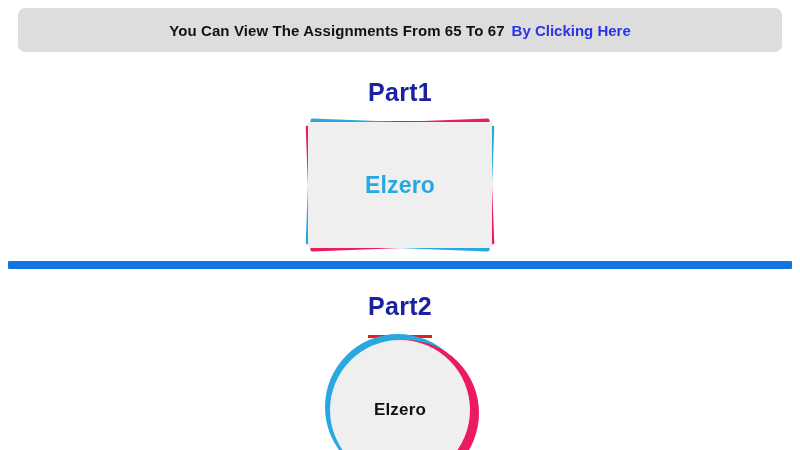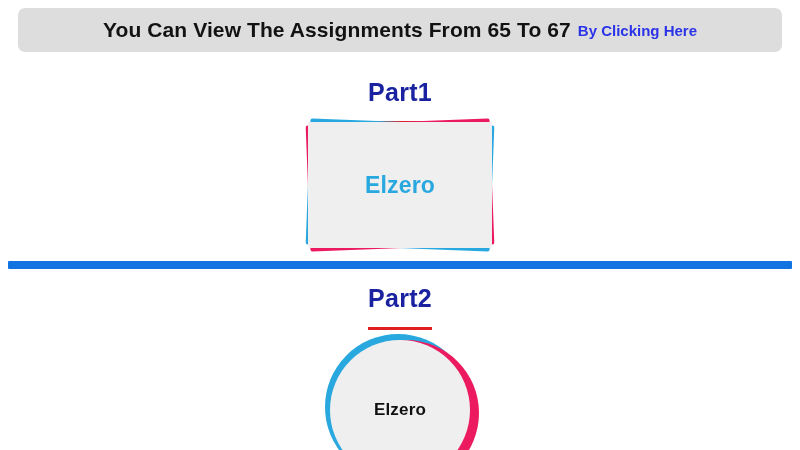--- a/index.html
+++ b/index.html
@@ -26,21 +26,21 @@
     top: 8px;
     width: 764px;
     height: 44px;
     background: #dddddd;
     border-radius: 7px;
     display: flex;
     align-items: center;
     justify-content: center;
   }
   .notice-text {
-    font-size: 21px;
+    font-size: 15px;
     font-weight: bold;
     color: #121212;
     letter-spacing: 0.1px;
     white-space: nowrap;
   }
   .notice-link {
     font-size: 15px;
     font-weight: bold;
     color: #2b33e8;
     text-decoration: none;
@@ -58,21 +58,21 @@
     font-weight: bold;
     color: #1a22a0;
     letter-spacing: 0.3px;
   }
   .section-title span.titletext {
     display: inline-block;
     border-bottom: 3px solid #e02020;
     padding-bottom: 14px;
   }
   #title-part1 { top: 78px; }
-  #title-part2 { top: 284px; }
+  #title-part2 { top: 292px; }
 
   
   .card-stage {
     position: absolute;
     left: 308px;
     top: 122px;
     width: 184px;
     height: 126px;
   }
   .card-layer {

